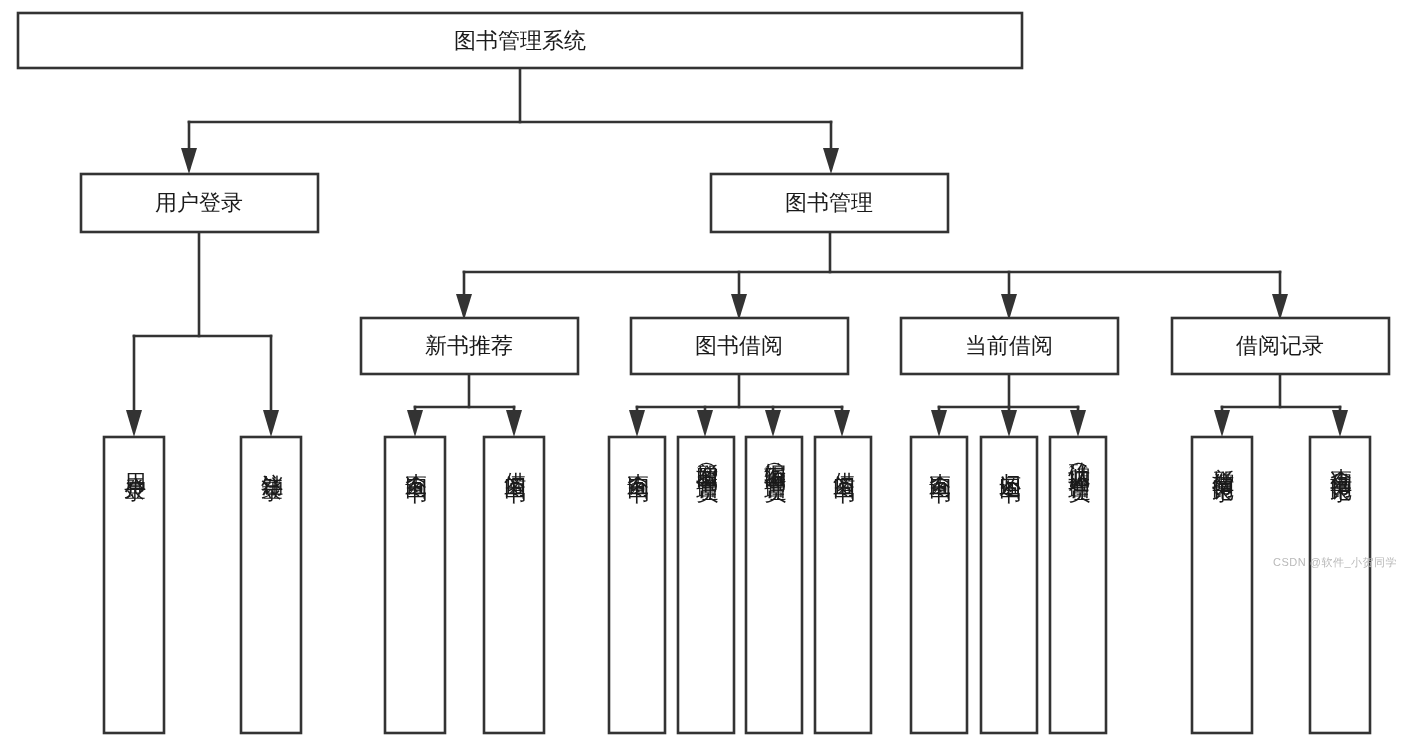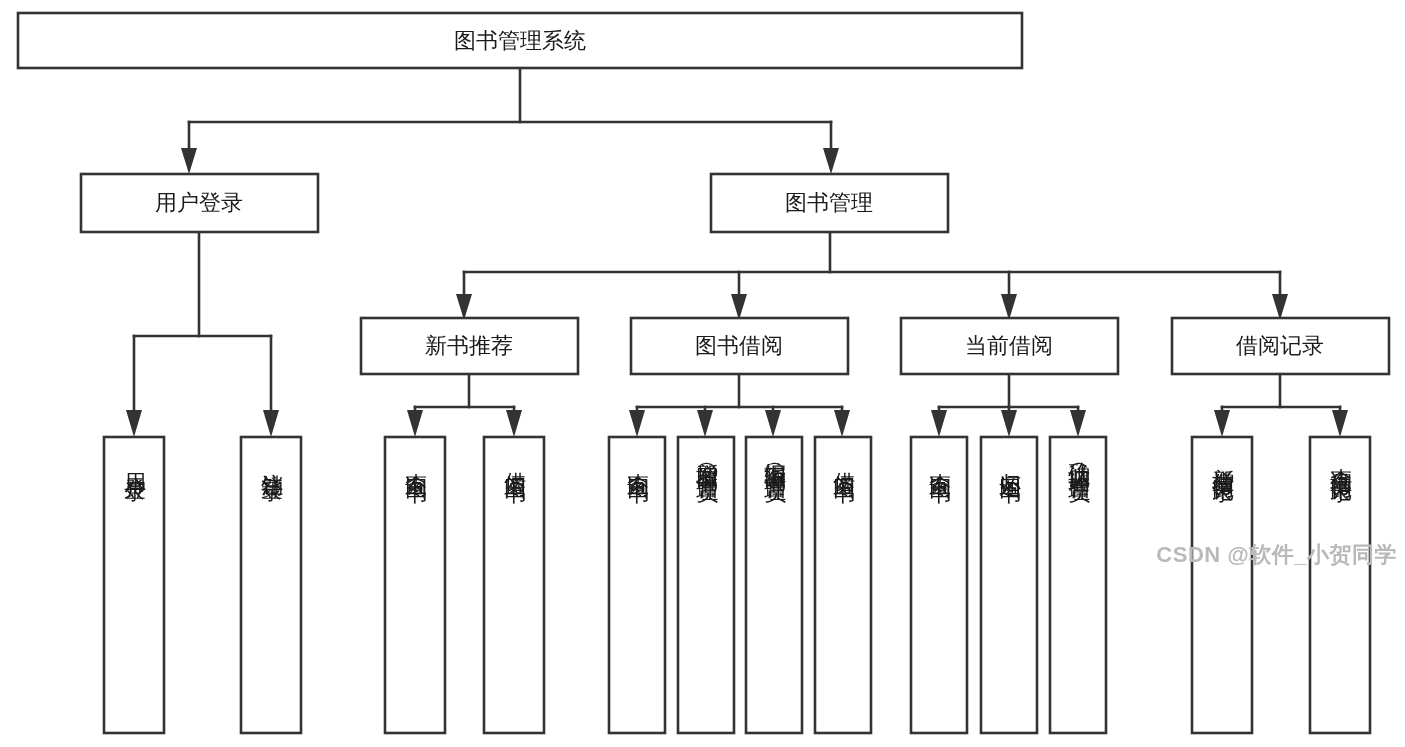--- a/index.html
+++ b/index.html
@@ -55,26 +55,25 @@
     writing-mode: vertical-rl;
     text-orientation: upright;
     letter-spacing: 3px;
     dominant-baseline: middle;
   }
   .watermark {
     position: absolute;
     right: 8px;
     bottom: 4px;
     font-family: "Liberation Sans", "DejaVu Sans", sans-serif;
-    font-size: 22px;
+    font-size: 11px;
     color: #b9b9b9;
     white-space: nowrap;
     letter-spacing: 0.5px;
     pointer-events: none;
-    font-weight: bold;
   }
 </style>
 </head>
 <body>
 
 <div id="diagram-root">
   <svg id="tree-svg" viewBox="0 0 1405 747" xmlns="http://www.w3.org/2000/svg">
 
     <g>
       <path class="connector" d="M 520 68 L 520 122"></path>

